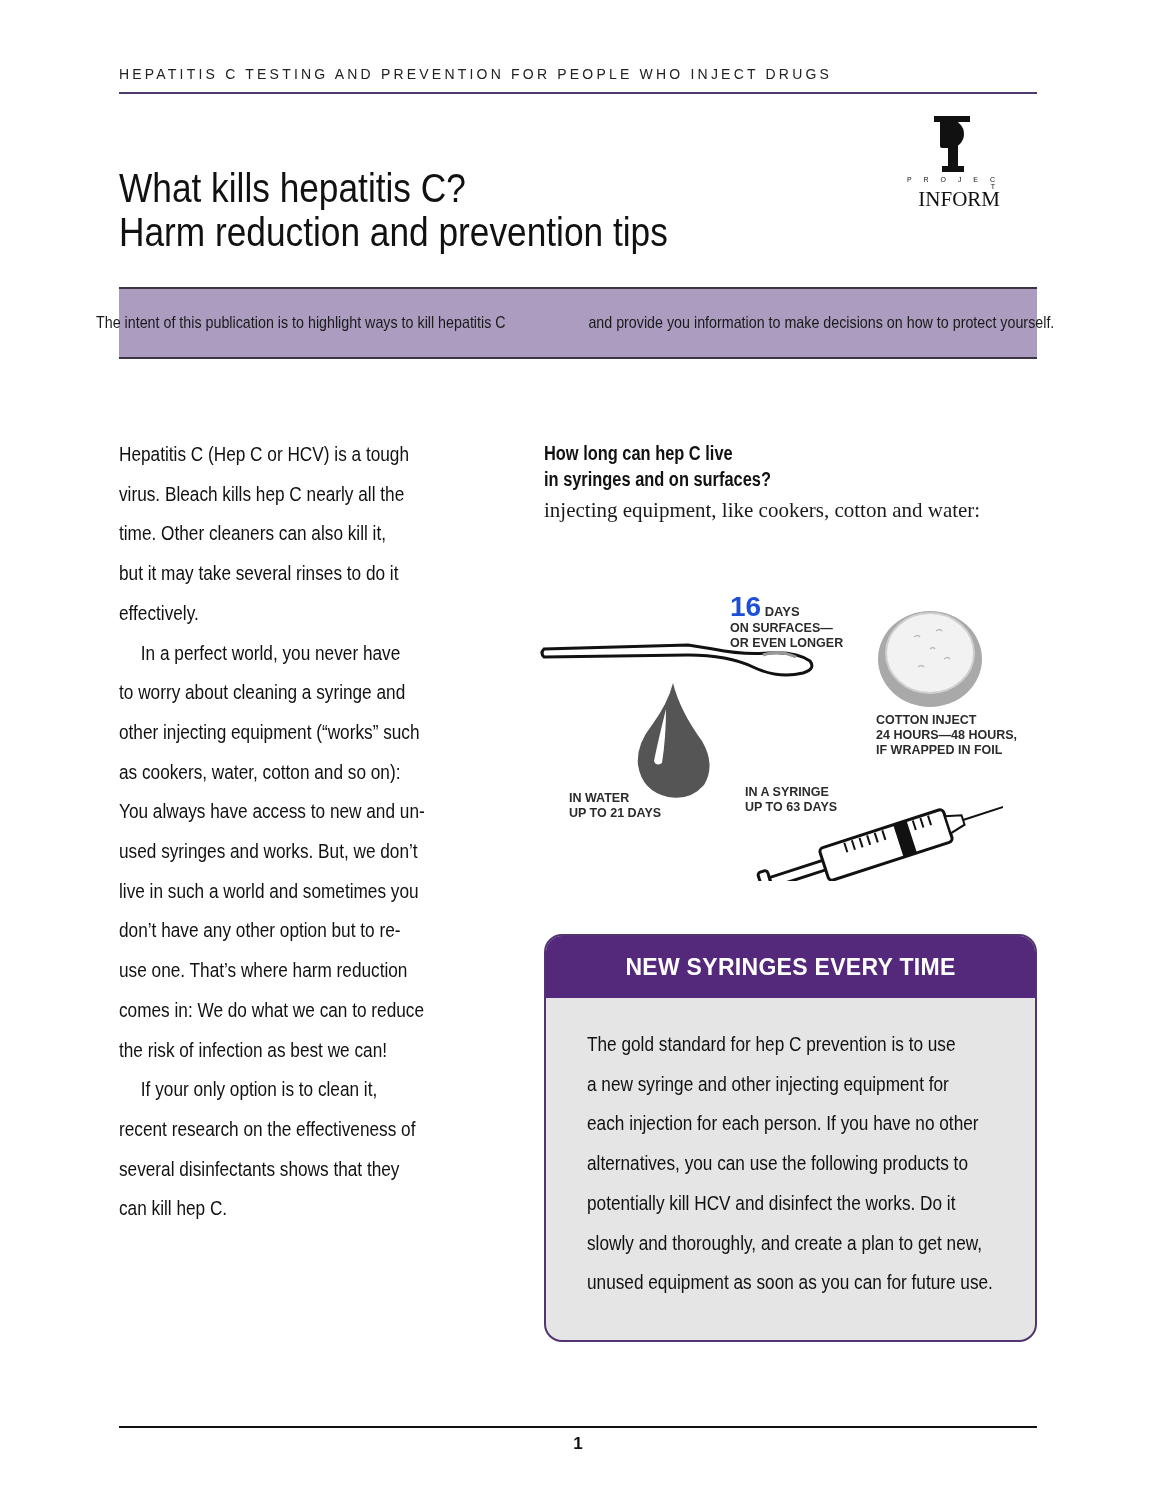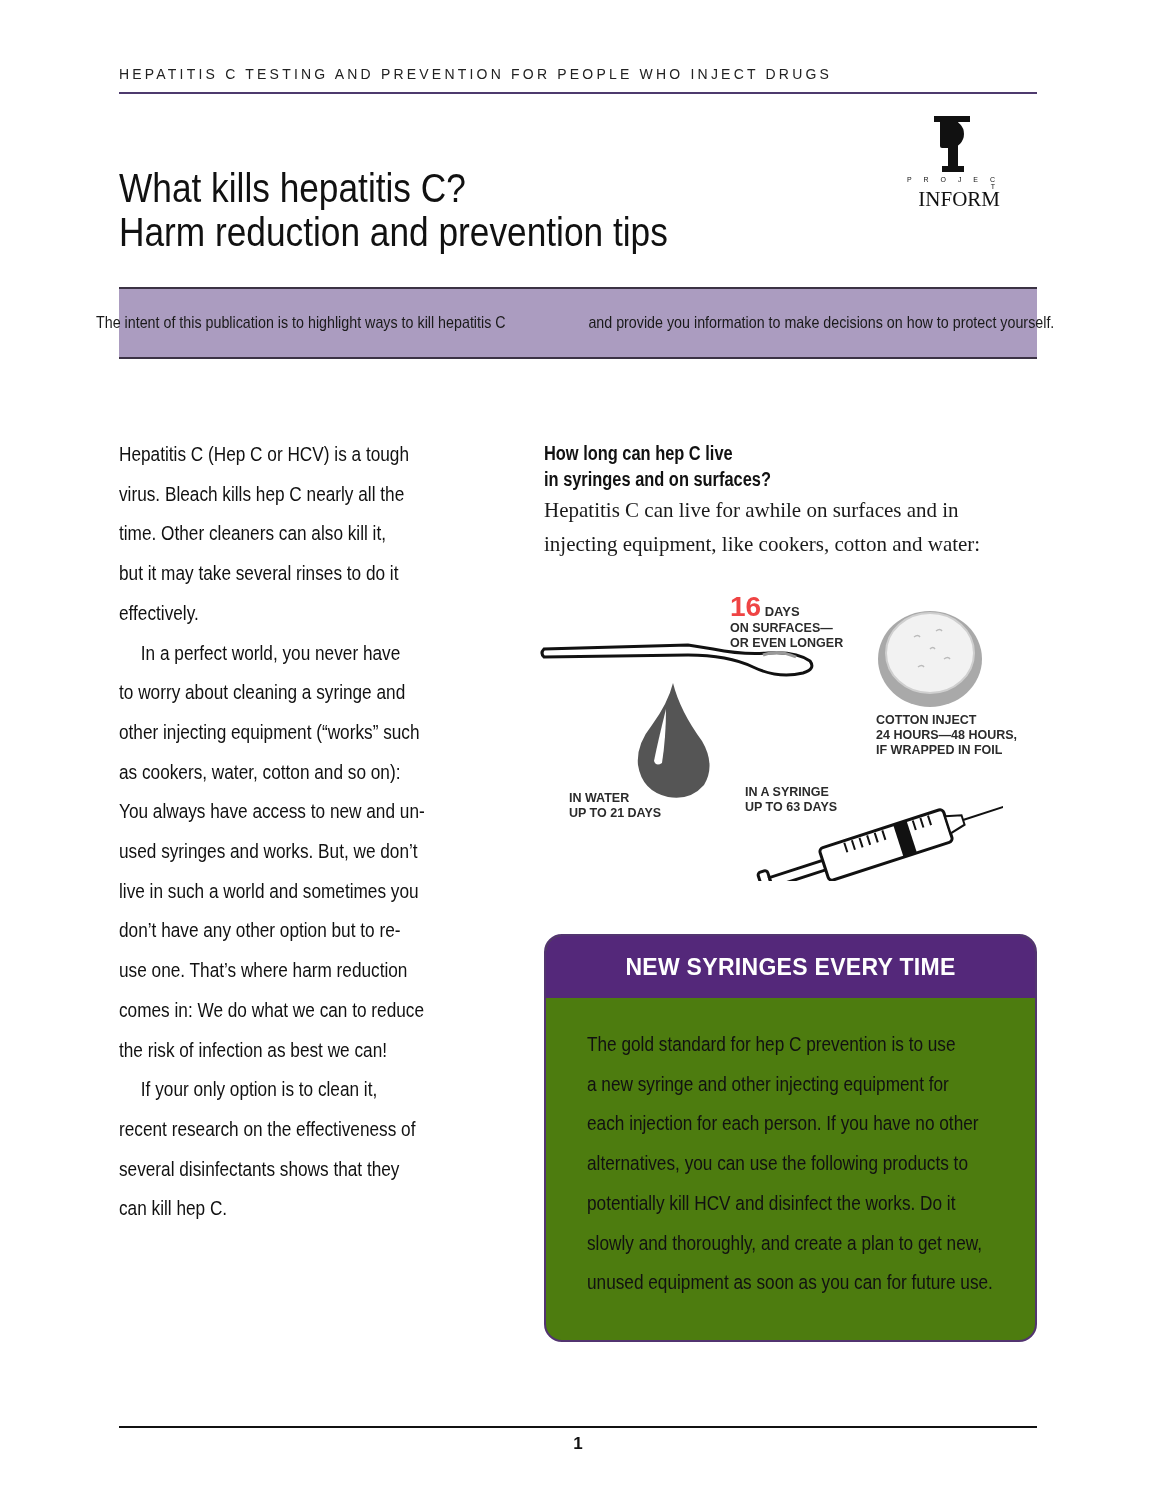--- a/index.html
+++ b/index.html
@@ -41,26 +41,26 @@
       transform: scaleX(0.84); transform-origin: left center;
     }
     .left-col .line.indent { padding-left: 26px; }
 
     .right-col { position: absolute; left: 544px; top: 440px; width: 494px; }
     .subhead { font-size: 20px; line-height: 26px; font-weight: bold; color: #111; white-space: nowrap; transform: scaleX(0.82); transform-origin: left center; }
     .serif-intro { font-family: "Liberation Serif", serif; font-size: 21px; line-height: 32px; color: #1a1a1a; white-space: nowrap; margin-top: 2px; }
 
     .infographic { position: absolute; left: 530px; top: 575px; width: 500px; height: 320px; }
     .info-label { position: absolute; font-size: 12.5px; line-height: 15px; font-weight: bold; color: #2b2b2b; white-space: nowrap; }
-    .info-big { font-size: 28px; line-height: 28px; font-weight: bold; color: #ef4444; }
+    .info-big { font-size: 28px; line-height: 28px; font-weight: bold; color: #1d4ed8; }
     .info-unit { font-size: 13px; font-weight: bold; margin-top: 46px; }
 
     .cta-box {
       position: absolute; left: 544px; top: 934px; width: 493px; height: 408px;
-      border: 2px solid #523470; border-radius: 18px; background: #4d7c0f; overflow: hidden;
+      border: 2px solid #523470; border-radius: 18px; background: #e5e5e5; overflow: hidden;
     }
     .cta-header {
       height: 62px; background: #54287a; color: #fff; display: flex; align-items: center; justify-content: center;
       font-size: 23px; font-weight: bold; letter-spacing: 0.3px;
     }
     .cta-body { padding: 26px 0 0 41px; }
     .cta-body .line {
       font-size: 20.5px; line-height: 39.7px; color: #111; white-space: nowrap;
       transform: scaleX(0.84); transform-origin: left center;
     }
@@ -114,21 +114,20 @@
     <div class="line">the risk of infection as best we can!</div>
     <div class="line indent">If your only option is to clean it,</div>
     <div class="line">recent research on the effectiveness of</div>
     <div class="line">several disinfectants shows that they</div>
     <div class="line">can kill hep C.</div>
   </div>
 
 <div class="right-col">
   <div class="subhead">How long can hep C live</div>
   <div class="subhead">in syringes and on surfaces?</div>
-  <div class="serif-intro">Hepatitis C can live for awhile on surfaces and in</div>
   <div class="serif-intro">injecting equipment, like cookers, cotton and water:</div>
 </div>
 
 <div class="infographic">
 
   <svg style="position:absolute;left:8px;top:58px" width="280" height="48" viewBox="0 0 280 48">
     <path d="M6 16 Q2 20 6 24 L150 22 Q190 22 215 34 Q240 46 265 40 Q278 36 272 28 Q258 18 230 20 Q205 22 175 16 L150 12 Z" fill="#fff" stroke="#111" stroke-width="3"></path>
     <path d="M225 22 Q240 16 258 24" fill="none" stroke="#999" stroke-width="3"></path>
   </svg>
   <div class="info-label" style="left:200px;top:18px">

